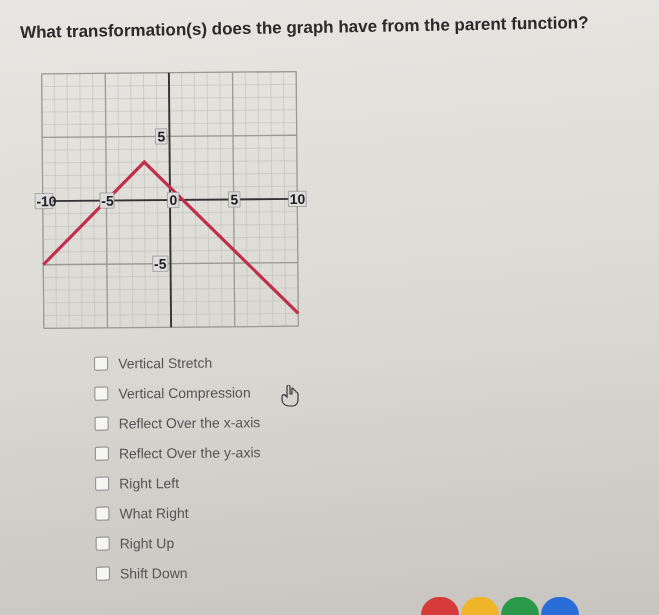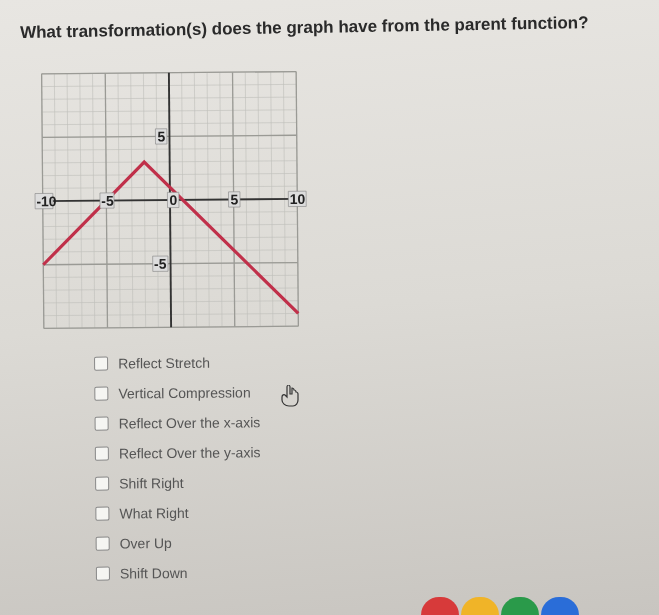--- a/index.html
+++ b/index.html
@@ -158,45 +158,45 @@
         <rect x="-1.4" y="4.4" width="1.2" height="1.2" fill="#ddd" stroke="#888" stroke-width="0.05"></rect>
         <text x="-1.3" y="5.4">-5</text>
       </g>
     </g>
   </svg>
 </div>
 
 <div class="options">
   <div class="option">
     <span class="checkbox"></span>
-    <span>Reflect Stretch</span>
+    <span>Vertical Stretch</span>
   </div>
   <div class="option">
     <span class="checkbox"></span>
     <span>Vertical Compression</span>
   </div>
   <div class="option">
     <span class="checkbox"></span>
     <span>Reflect Over the x-axis</span>
   </div>
   <div class="option">
     <span class="checkbox"></span>
     <span>Reflect Over the y-axis</span>
   </div>
   <div class="option">
     <span class="checkbox"></span>
-    <span>Shift Right</span>
+    <span>Right Left</span>
   </div>
   <div class="option">
     <span class="checkbox"></span>
     <span>What Right</span>
   </div>
   <div class="option">
     <span class="checkbox"></span>
-    <span>Over Up</span>
+    <span>Right Up</span>
   </div>
   <div class="option">
     <span class="checkbox"></span>
     <span>Shift Down</span>
   </div>
 </div>
 
 <svg class="cursor" width="20" height="22" viewBox="0 0 20 22">
   <path d="M7 2 L7 12 L5 10 C4 9 2 10 2 12 L2 15 C2 18 5 21 9 21 L13 21 C16 21 18 18 18 15 L18 9 C18 8 17 7 16 7 C16 6 15 5 14 5 C14 4 13 3 12 3 L12 9 L10 9 L10 2 C10 1 9 0 8.5 0 C8 0 7 1 7 2 Z" fill="none" stroke="#333" stroke-width="1.2"></path>
 </svg>

